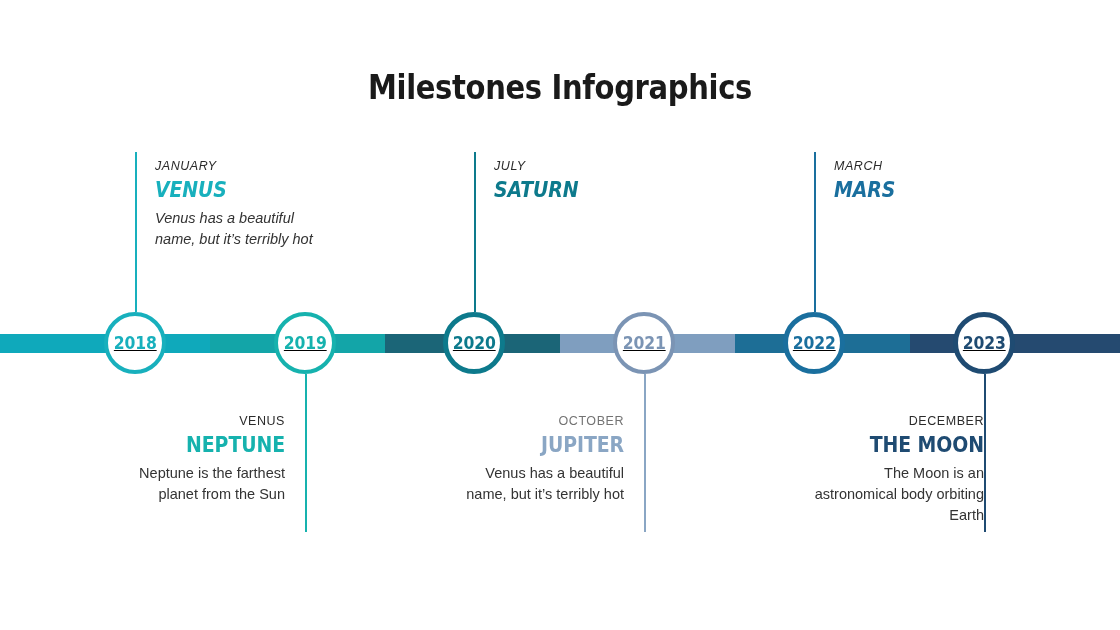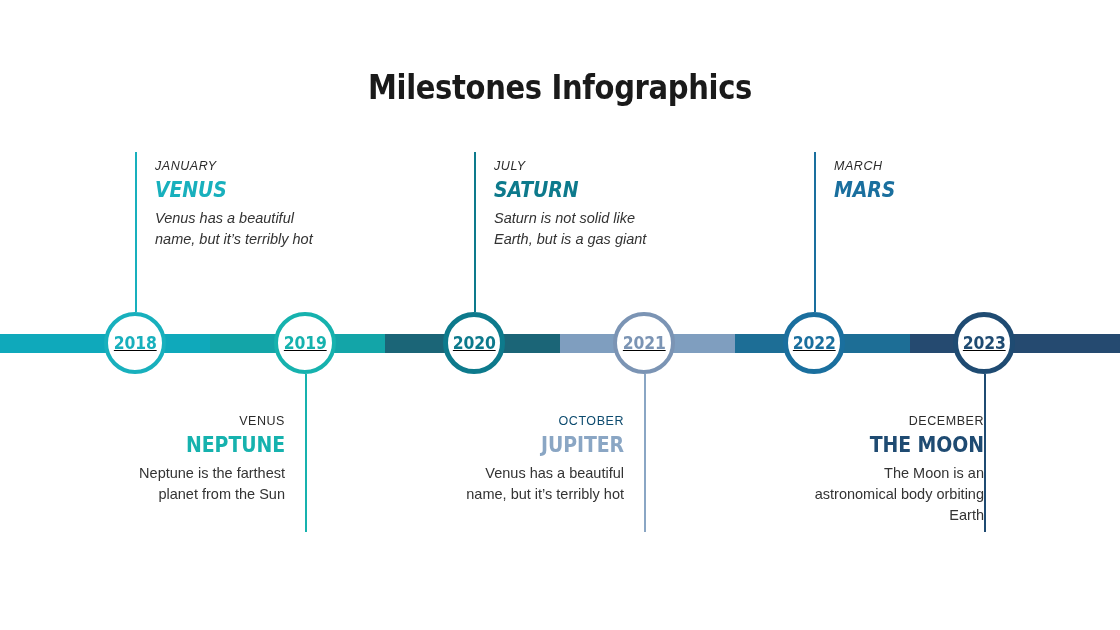--- a/index.html
+++ b/index.html
@@ -157,24 +157,23 @@
       <div class="desc" style="color: rgb(51, 51, 51);">Venus has a beautiful name, but it’s terribly hot</div>
     </div>
     <div class="block below" style="left: 103px; top: 415px;">
       <div class="month" style="color: rgb(43, 43, 43);">VENUS</div>
       <div class="planet" style="color: rgb(22, 178, 174);">NEPTUNE</div>
       <div class="desc" style="color: rgb(51, 51, 51);">Neptune is the farthest planet from the Sun</div>
     </div>
     <div class="block above" style="left: 494px; top: 160px;">
       <div class="month" style="color: rgb(43, 43, 43);">JULY</div>
       <div class="planet" style="color: rgb(13, 122, 140);">SATURN</div>
-      <div class="desc" style="color: rgb(51, 51, 51);">Saturn is not solid like Earth, but is a gas giant</div>
     </div>
     <div class="block below" style="left: 442px; top: 415px;">
-      <div class="month" style="color: #0c4a6e;">OCTOBER</div>
+      <div class="month" style="color: #737373;">OCTOBER</div>
       <div class="planet" style="color: rgb(138, 166, 196);">JUPITER</div>
       <div class="desc" style="color: rgb(51, 51, 51);">Venus has a beautiful name, but it’s terribly hot</div>
     </div>
     <div class="block above" style="left: 834px; top: 160px;">
       <div class="month" style="color: rgb(43, 43, 43);">MARCH</div>
       <div class="planet" style="color: rgb(26, 111, 158);">MARS</div>
     </div>
     <div class="block below" style="left: 802px; top: 415px;">
       <div class="month" style="color: rgb(43, 43, 43);">DECEMBER</div>
       <div class="planet" style="color: rgb(31, 75, 114);">THE MOON</div>

